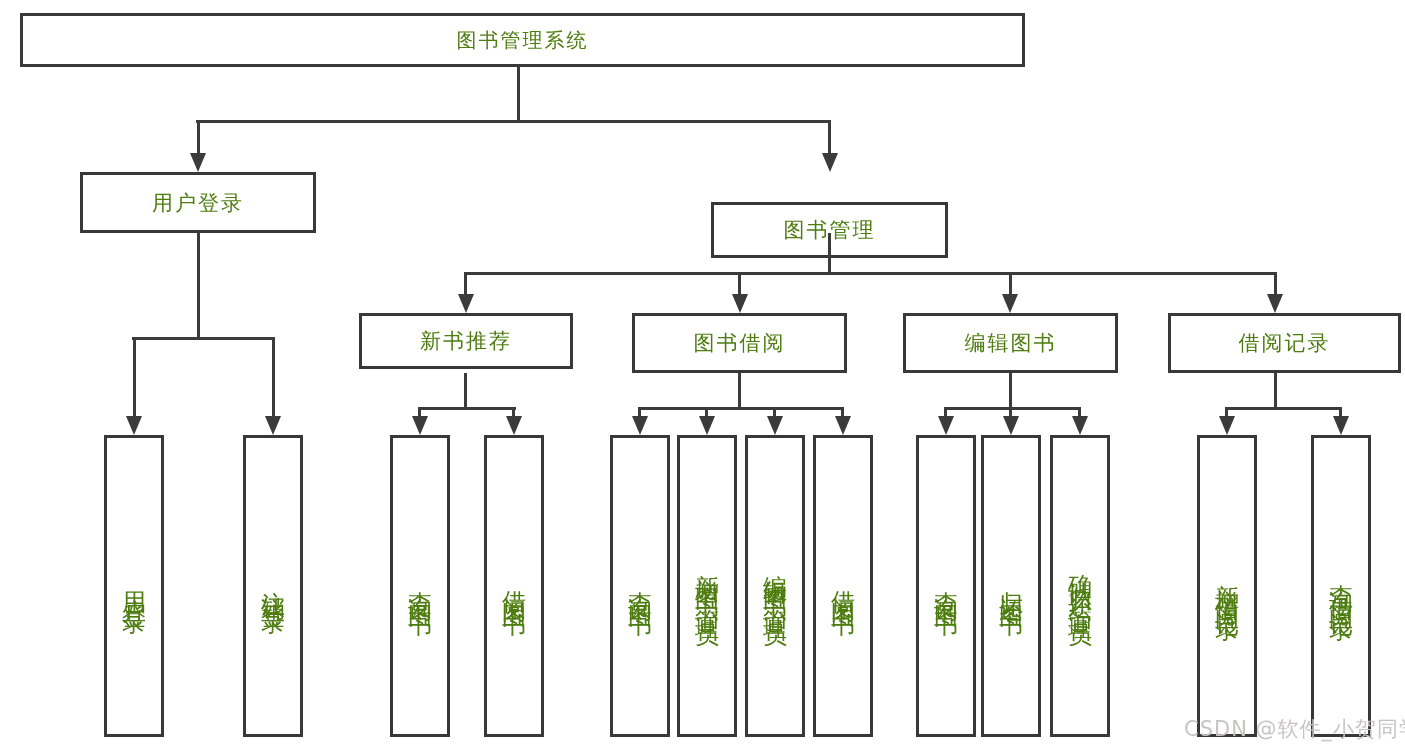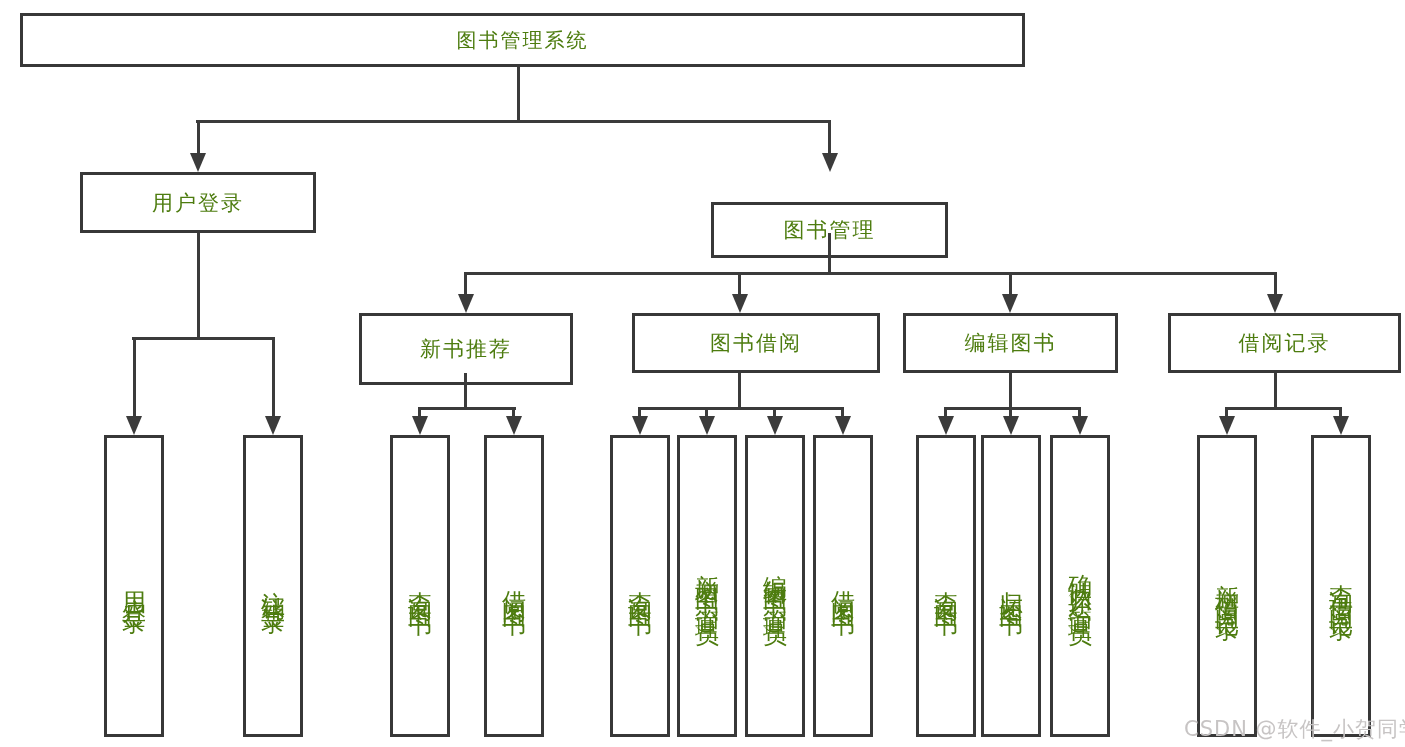--- a/index.html
+++ b/index.html
@@ -39,24 +39,24 @@
   <span class="hlabel">图书管理系统</span>
 </div>
 
 <div class="box" style="left:80px;top:172px;width:236px;height:61px;">
   <span class="hlabel">用户登录</span>
 </div>
 <div class="box" style="left:711px;top:172px;width:237px;height:56px;margin-top:30px;">
   <span class="hlabel">图书管理</span>
 </div>
 
-<div class="box" style="left:359px;top:313px;width:214px;height:72px;">
+<div class="box" style="left:359px;top:313px;width:214px;height:56px;">
   <span class="hlabel">新书推荐</span>
 </div>
-<div class="box" style="left:632px;top:313px;width:248px;height:60px;">
+<div class="box" style="left:632px;top:313px;width:215px;height:60px;">
   <span class="hlabel">图书借阅</span>
 </div>
 <div class="box" style="left:903px;top:313px;width:215px;height:60px;">
   <span class="hlabel">编辑图书</span>
 </div>
 <div class="box" style="left:1168px;top:313px;width:233px;height:60px;">
   <span class="hlabel">借阅记录</span>
 </div>
 
 <div class="box leaf" style="left:104px;">

